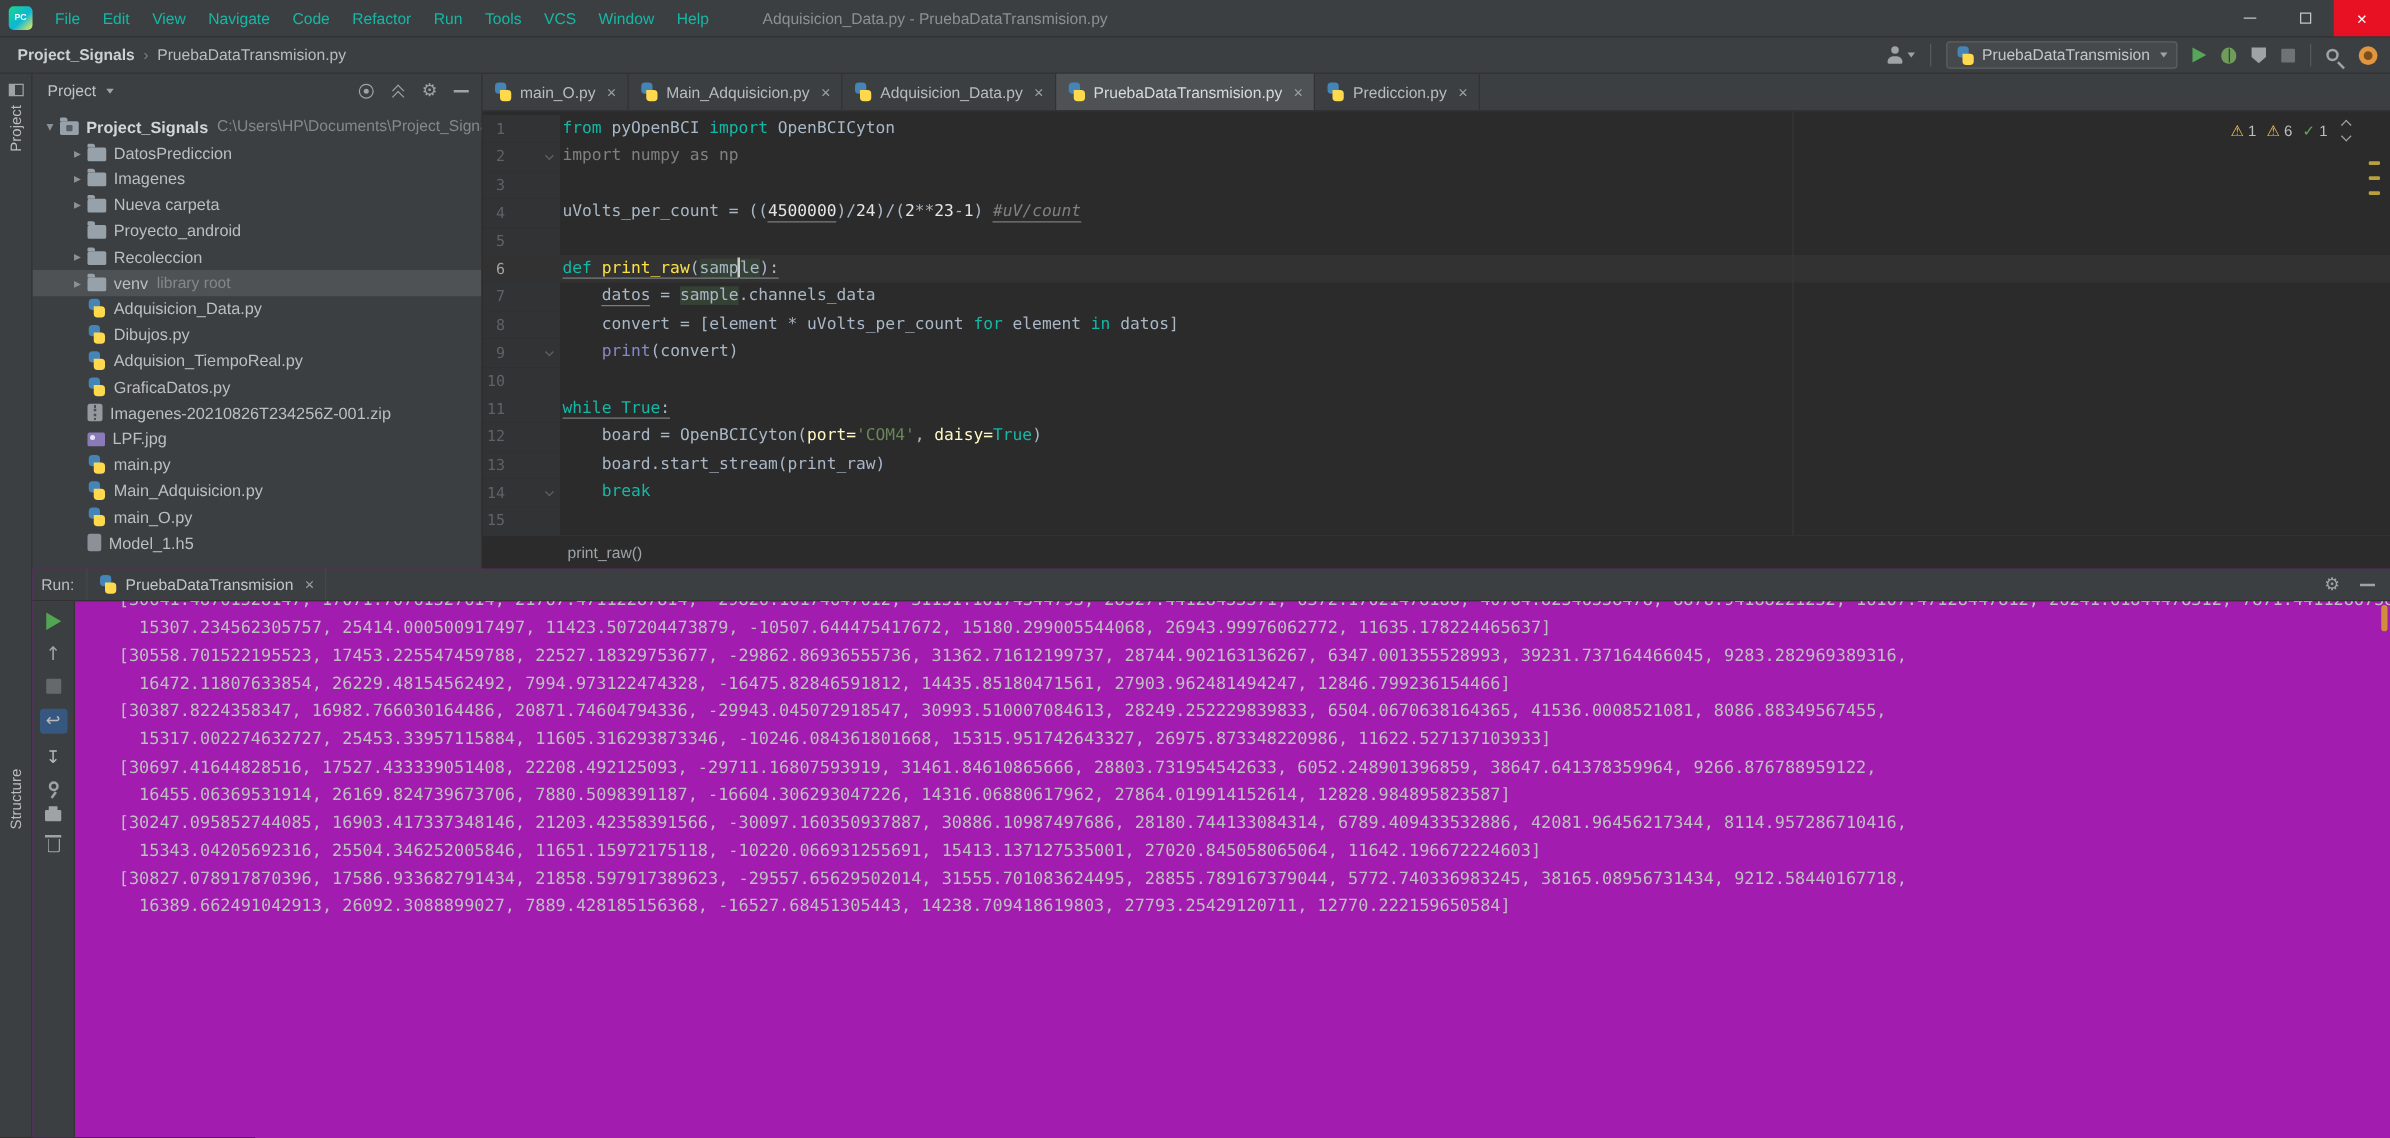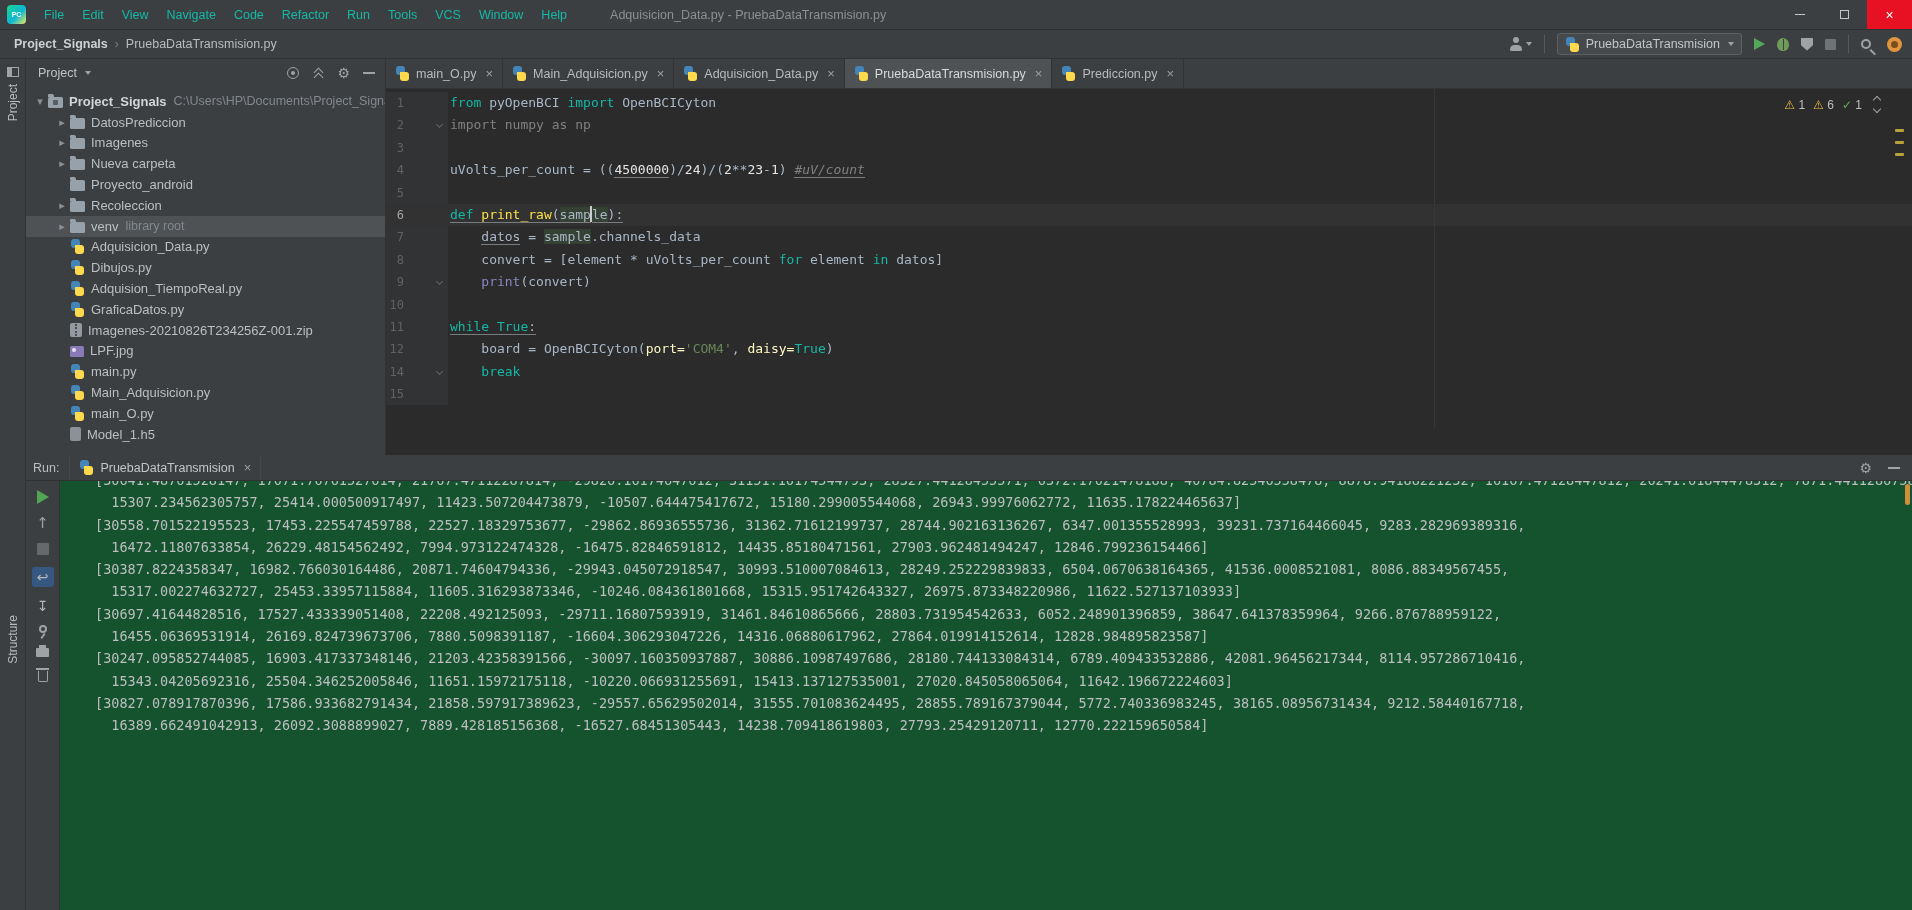--- a/index.html
+++ b/index.html
@@ -107,21 +107,21 @@
   .inspections{position:absolute;top:7px;right:28px;display:flex;align-items:center;gap:8px;font-size:12px;color:#bcbfc1;background:rgba(43,43,43,.6);padding:1px 4px}
   .warn-glyph{color:#efc24a;font-size:12px;font-family:"DejaVu Sans",sans-serif}
   .ok-glyph{color:#63ad5f;font-size:12px;font-weight:bold;font-family:"DejaVu Sans",sans-serif}
   .insp-chevs{display:flex;flex-direction:column;gap:3px;margin-left:4px}
   .sch{width:6px;height:6px;border-left:1.5px solid #9fa3a6;border-top:1.5px solid #9fa3a6}
   .sch.up{transform:rotate(45deg)}.sch.down{transform:rotate(225deg)}
   .stripe-mark{position:absolute;right:8px;width:9px;height:3px;background:#b8a03c;border-radius:1px}
   .breadcrumbbar{position:absolute;left:0;right:0;bottom:0;height:27px;background:#2b2b2b;border-top:1px solid #323232;display:flex;align-items:center;padding-left:68px;font-size:12.5px;color:#9da3a8}
 
   
-  .run-panel{position:absolute;left:26px;top:455px;right:0;bottom:0;background:#14532d}
+  .run-panel{position:absolute;left:26px;top:455px;right:0;bottom:0;background:#a21caf}
   .run-header{height:26px;background:#3c3f41;border-bottom:1px solid #323232;display:flex;align-items:center;padding-left:7px;gap:10px}
   .run-label{font-size:12.5px;color:#bcbfc1}
   .run-tab{display:flex;align-items:center;gap:6px;padding:0 9px;height:100%;border-left:1px solid #45484a;border-right:1px solid #45484a;font-size:12.5px;color:#c3c6c8}
   .run-actions{margin-left:auto;display:flex;align-items:center;gap:16px;margin-right:12px}
   .run-body{position:absolute;top:26px;left:0;right:0;bottom:0;display:flex}
   .run-toolbar{width:34px;background:#3c3f41;border-right:1px solid #323232;display:flex;flex-direction:column;align-items:center;padding-top:9px;gap:12px;flex:none}
   .rt-play{width:0;height:0;border-left:12px solid #52a552;border-top:7px solid transparent;border-bottom:7px solid transparent}
   .rt-arrow{color:#9fa3a6;font-size:15px;line-height:15px;font-family:"DejaVu Sans",sans-serif}
   .rt-stop{width:12px;height:12px;background:#66696c;border-radius:1px}
   .rt-wrapbox{width:22px;height:20px;background:#365880;border-radius:3px;display:flex;align-items:center;justify-content:center}
@@ -357,35 +357,39 @@
         <div class="cline"><span class="gut"><span class="lnum">3</span><span class="foldbox"></span></span><span class="ctext"></span></div>
         <div class="cline"><span class="gut"><span class="lnum">4</span><span class="foldbox"></span></span><span class="ctext"><span class="tk-p">uVolts_per_count = ((</span><span class="tk-n tk-u">4500000</span><span class="tk-p">)/</span><span class="tk-n">24</span><span class="tk-p">)/(</span><span class="tk-n">2</span><span class="tk-p">**</span><span class="tk-n">23</span><span class="tk-p">-</span><span class="tk-n">1</span><span class="tk-p">) </span><span class="tk-c tk-u">#uV/count</span></span></div>
         <div class="cline"><span class="gut"><span class="lnum">5</span><span class="foldbox"></span></span><span class="ctext"></span></div>
         <div class="cline cur"><span class="gut"><span class="lnum">6</span><span class="foldbox"></span></span><span class="ctext"><span class="tk-k tk-u">def</span><span class="tk-p tk-u"> </span><span class="tk-f tk-u">print_raw</span><span class="tk-p tk-u">(</span><span class="tk-hl tk-u">samp</span><span class="caret"></span><span class="tk-hl tk-u">le</span><span class="tk-p tk-u">):</span></span></div>
         <div class="cline"><span class="gut"><span class="lnum">7</span><span class="foldbox"></span></span><span class="ctext"><span class="tk-p">    </span><span class="tk-p tk-u">datos</span><span class="tk-p"> = </span><span class="tk-hl">sample</span><span class="tk-p">.channels_data</span></span></div>
         <div class="cline"><span class="gut"><span class="lnum">8</span><span class="foldbox"></span></span><span class="ctext"><span class="tk-p">    convert = [element * uVolts_per_count </span><span class="tk-k">for</span><span class="tk-p"> element </span><span class="tk-k">in</span><span class="tk-p"> datos]</span></span></div>
         <div class="cline"><span class="gut"><span class="lnum">9</span><span class="foldbox"><span class="foldmark"></span></span></span><span class="ctext"><span class="tk-p">    </span><span class="tk-b">print</span><span class="tk-p">(convert)</span></span></div>
         <div class="cline"><span class="gut"><span class="lnum">10</span><span class="foldbox"></span></span><span class="ctext"></span></div>
         <div class="cline"><span class="gut"><span class="lnum">11</span><span class="foldbox"></span></span><span class="ctext"><span class="tk-k tk-u">while</span><span class="tk-p tk-u"> </span><span class="tk-k tk-u">True</span><span class="tk-p tk-u">:</span></span></div>
         <div class="cline"><span class="gut"><span class="lnum">12</span><span class="foldbox"></span></span><span class="ctext"><span class="tk-p">    board = OpenBCICyton(</span><span class="tk-a">port=</span><span class="tk-s">'COM4'</span><span class="tk-p">, </span><span class="tk-a">daisy=</span><span class="tk-k">True</span><span class="tk-p">)</span></span></div>
+        <div class="cline"><span class="gut"><span class="lnum">13</span><span class="foldbox"></span></span><span class="ctext"><span class="tk-p">    board.start_stream(print_raw)</span></span></div>
         <div class="cline"><span class="gut"><span class="lnum">14</span><span class="foldbox"><span class="foldmark"></span></span></span><span class="ctext"><span class="tk-p">    </span><span class="tk-k">break</span></span></div>
         <div class="cline"><span class="gut"><span class="lnum">15</span><span class="foldbox"></span></span><span class="ctext"></span></div>
       </div>
     <div class="inspections">
       <span><span class="warn-glyph">⚠</span> <span>1</span></span>
       <span><span class="warn-glyph">⚠</span> <span>6</span></span>
       <span><span class="ok-glyph">✓</span> <span>1</span></span>
       <span class="insp-chevs">
         <span class="sch up"></span>
         <span class="sch down"></span>
       </span>
     </div>
     <span class="stripe-mark" style="top:40px"></span>
     <span class="stripe-mark" style="top:52px"></span>
     <span class="stripe-mark" style="top:64px"></span>
+  </div>
+  <div class="breadcrumbbar">
+    <span>print_raw()</span>
   </div>
 </div>
 
 <div class="run-panel">
   <div class="run-header">
     <span class="run-label">Run:</span>
     <span class="run-tab">
       <span class="fic ic-py"></span>
       <span>PruebaDataTransmision</span>
       <span class="tab-close">×</span>

